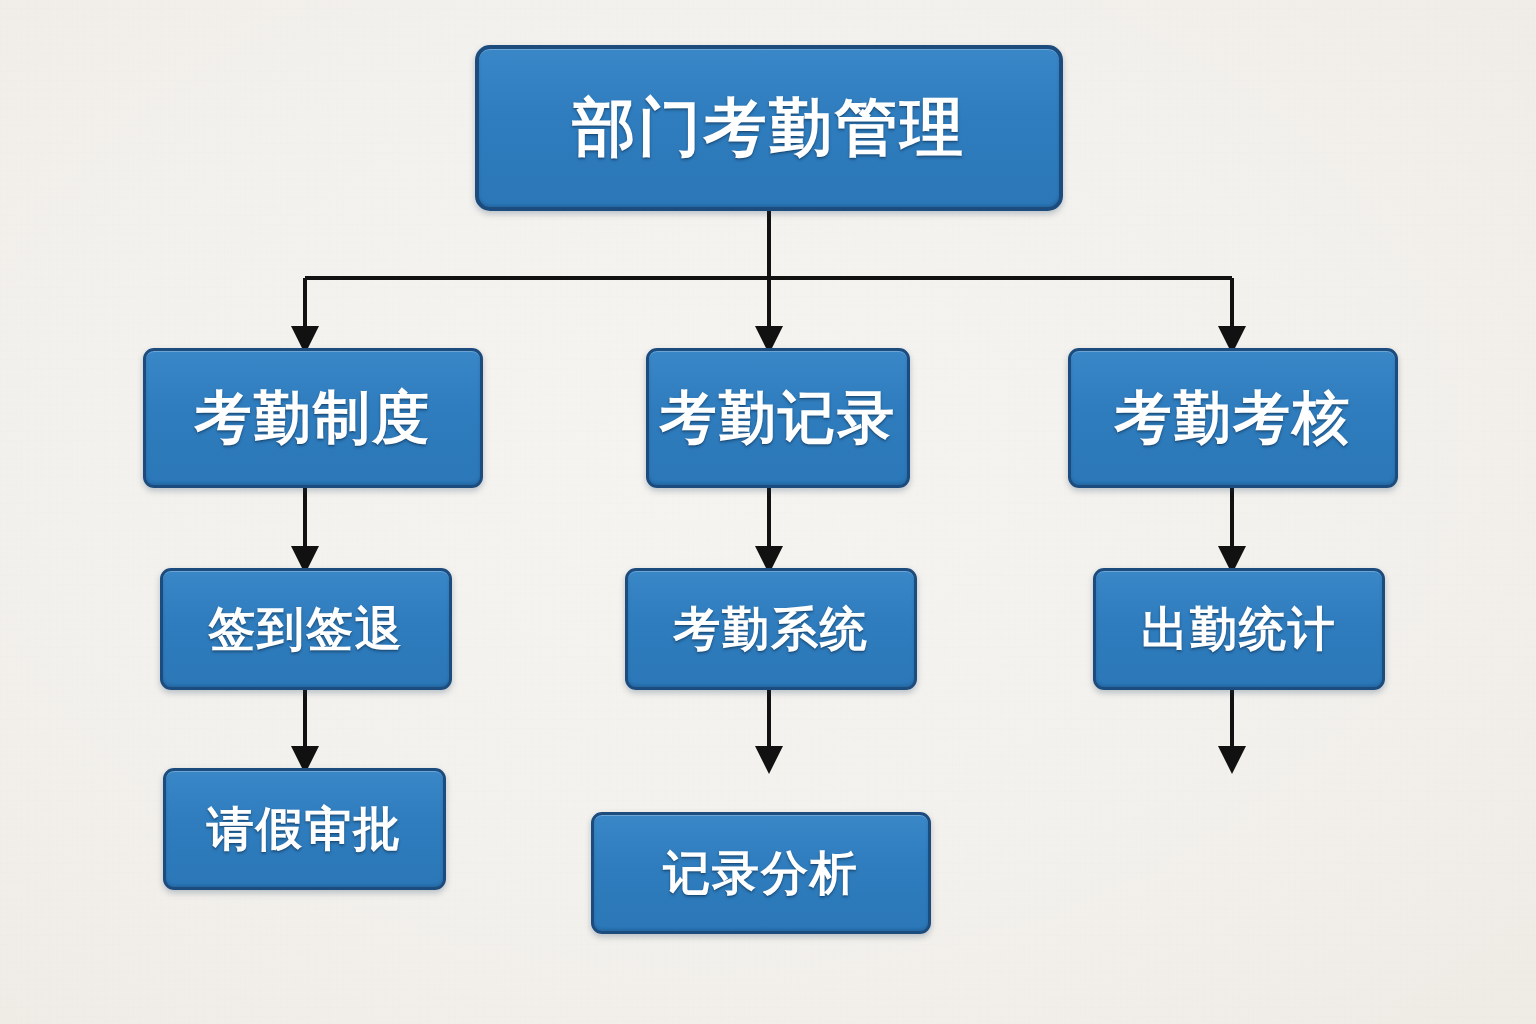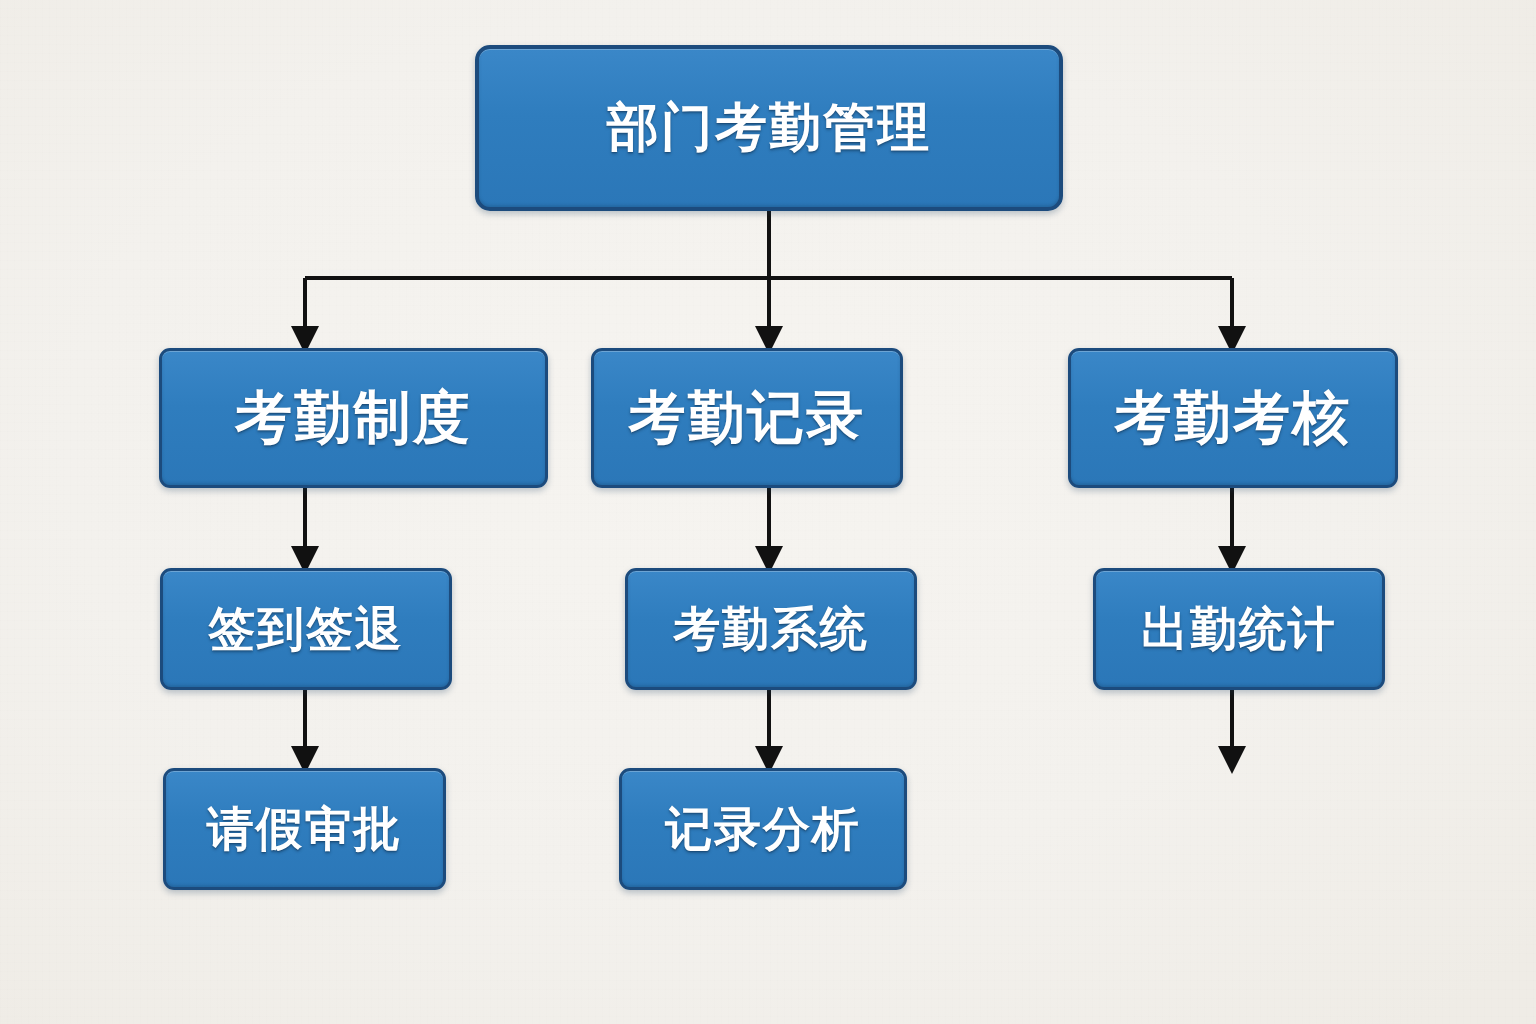--- a/index.html
+++ b/index.html
@@ -64,50 +64,50 @@
 
   
   #node-root {
     left: 475px;
     top: 45px;
     width: 588px;
     height: 166px;
     border-radius: 15px;
     border-width: 4px;
   }
-  #node-root .label { font-size: 52px; }
+  #node-root .label { font-size: 63px; }
 
   
   .level2 {
     top: 348px;
     height: 140px;
   }
   .level2 .label { font-size: 57px; }
-  #node-l2-0 { left: 159px; width: 389px; }
-  #node-l2-1 { left: 591px; width: 312px; }
+  #node-l2-0 { left: 143px; width: 340px; }
+  #node-l2-1 { left: 646px; width: 264px; }
   #node-l2-2 { left: 1068px; width: 330px; }
 
   
   .level3 {
     top: 568px;
     height: 122px;
   }
   .level3 .label { font-size: 47px; }
   #node-l3-0 { left: 160px; width: 292px; }
   #node-l3-1 { left: 625px; width: 292px; }
   #node-l3-2 { left: 1085px; width: 292px; margin-left: 8px; }
 
   
   .level4 {
     top: 768px;
     height: 122px;
   }
   .level4 .label { font-size: 47px; }
   #node-l4-0 { left: 163px; width: 283px; }
-  #node-l4-1 { left: 619px; width: 288px; }
+  #node-l4-1 { left: 591px; width: 340px; margin-top: 44px; }
   #node-l4-2 { left: 1088px; width: 288px; }
 </style>
 </head>
 <body>
 
 <div id="canvas">
 
   <div id="grain"></div>
 
   <svg id="edges" width="1536" height="1024" viewBox="0 0 1536 1024" xmlns="http://www.w3.org/2000/svg">

